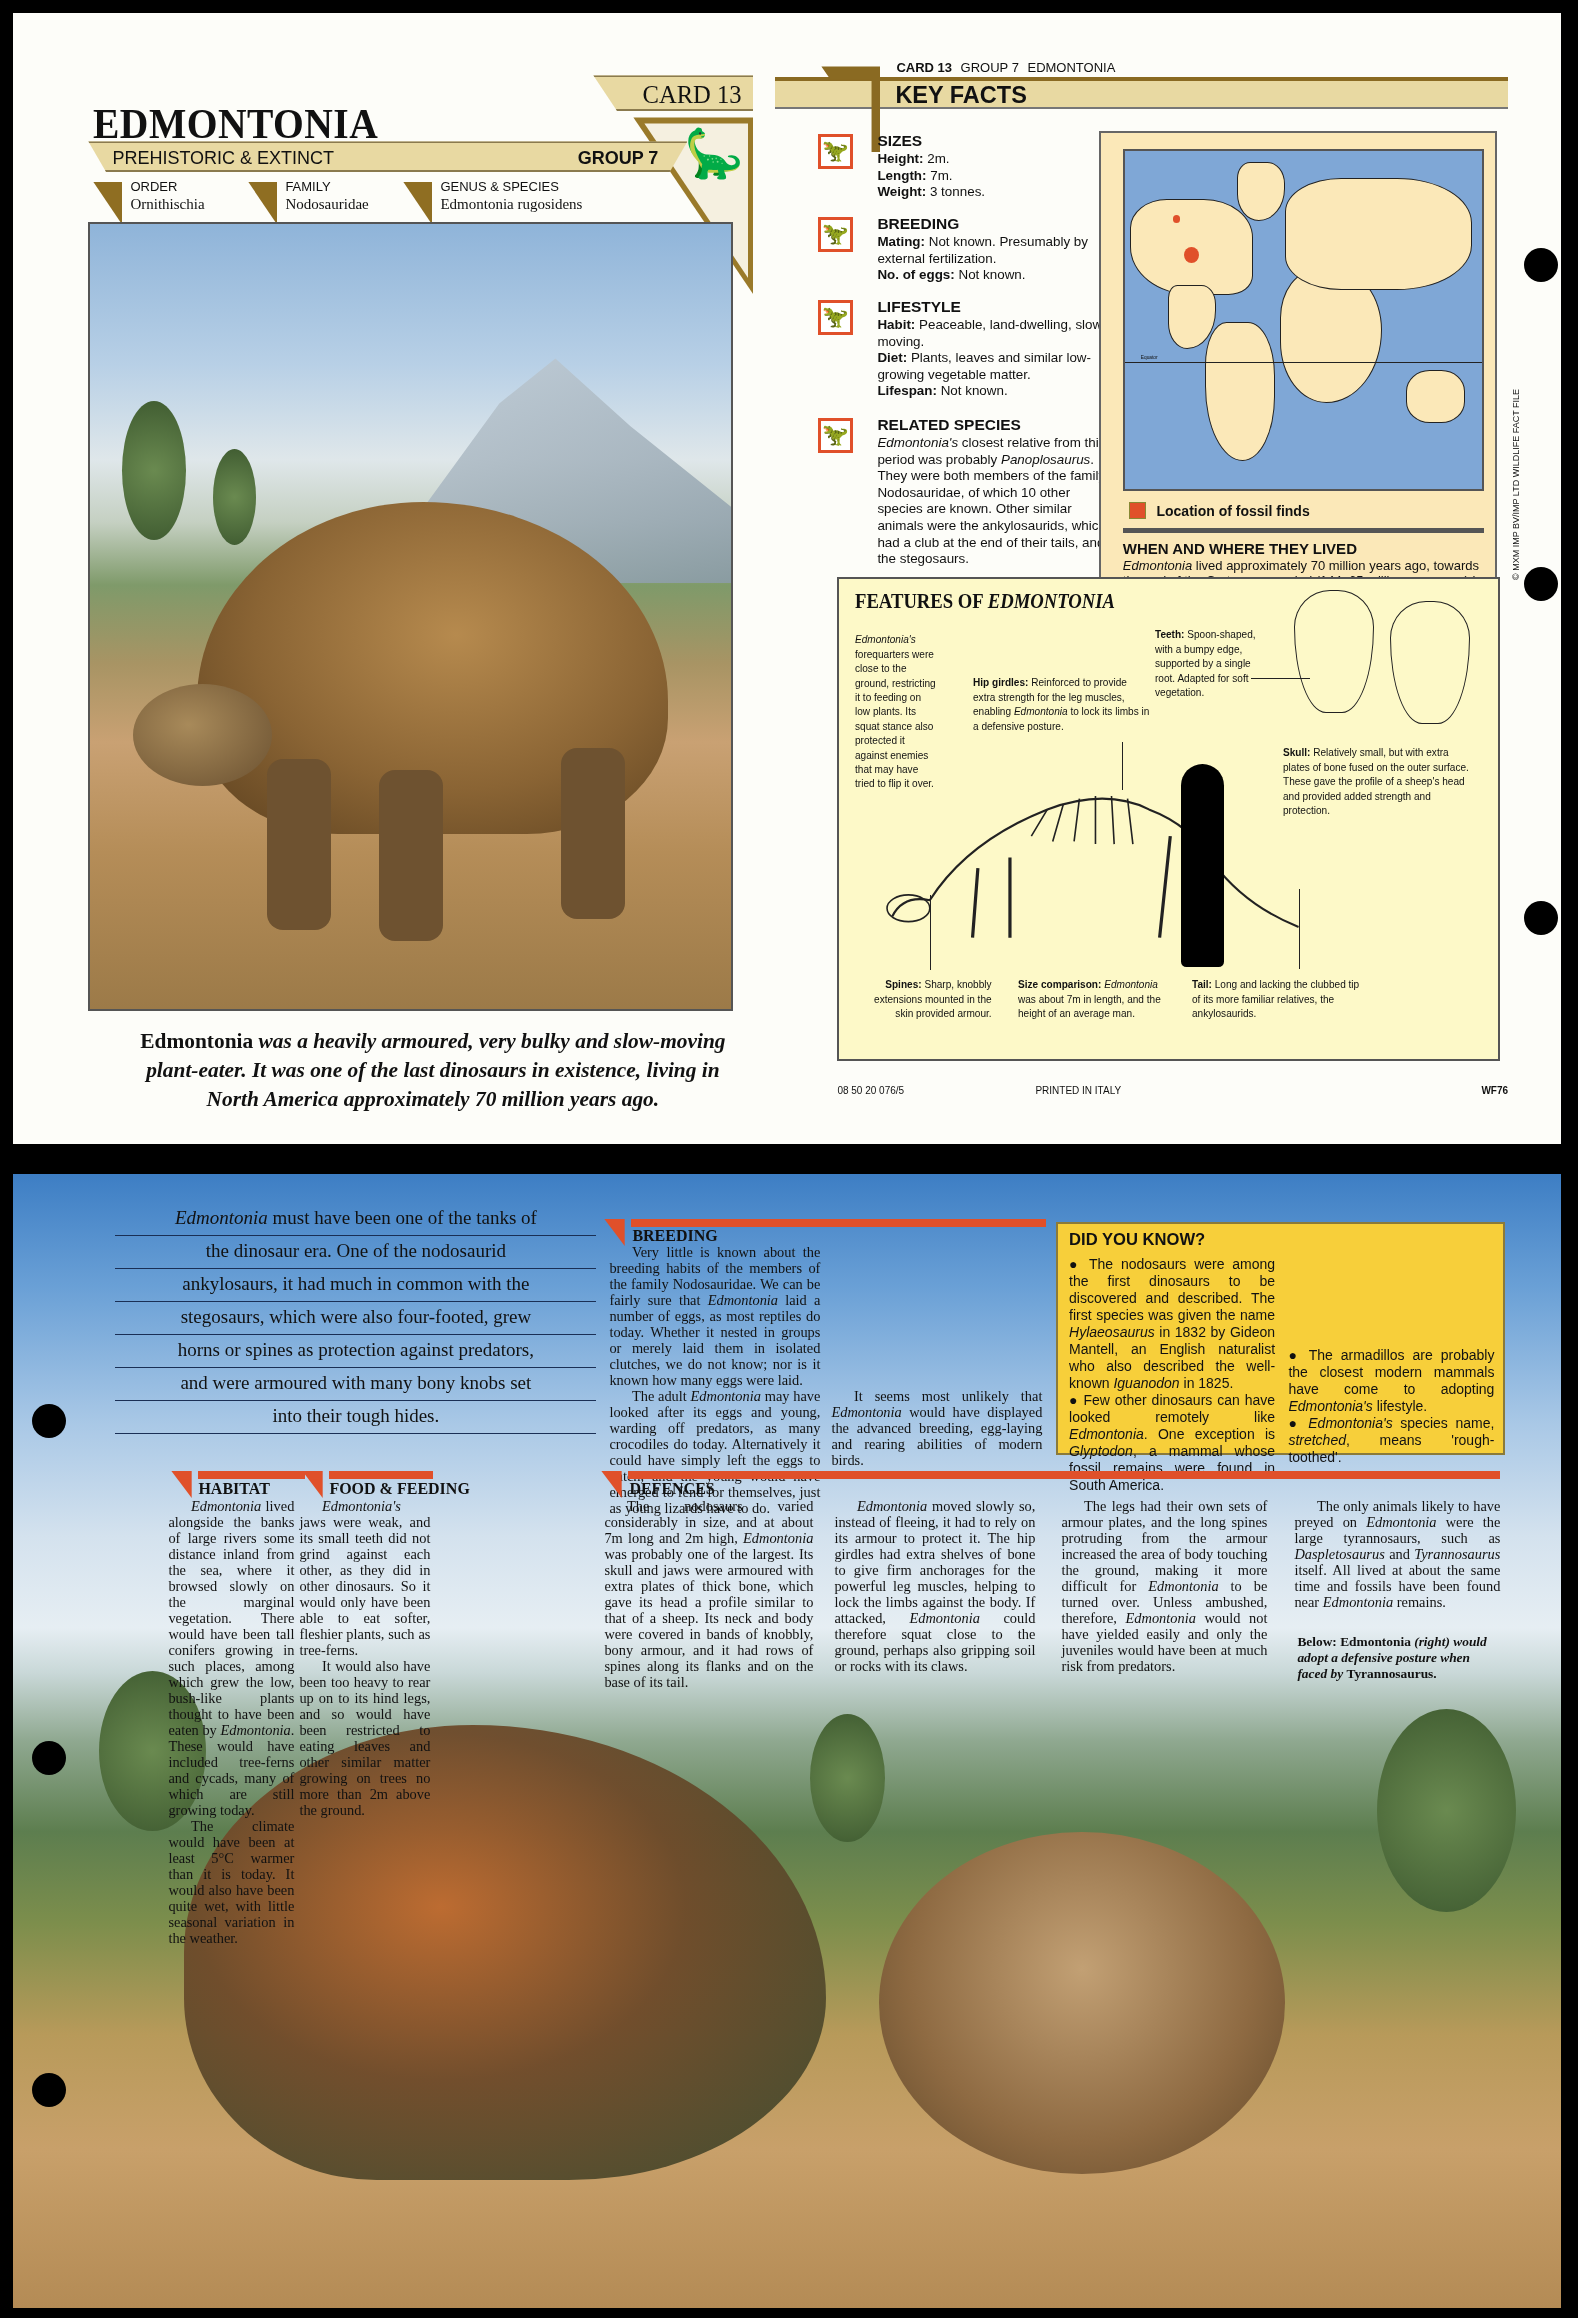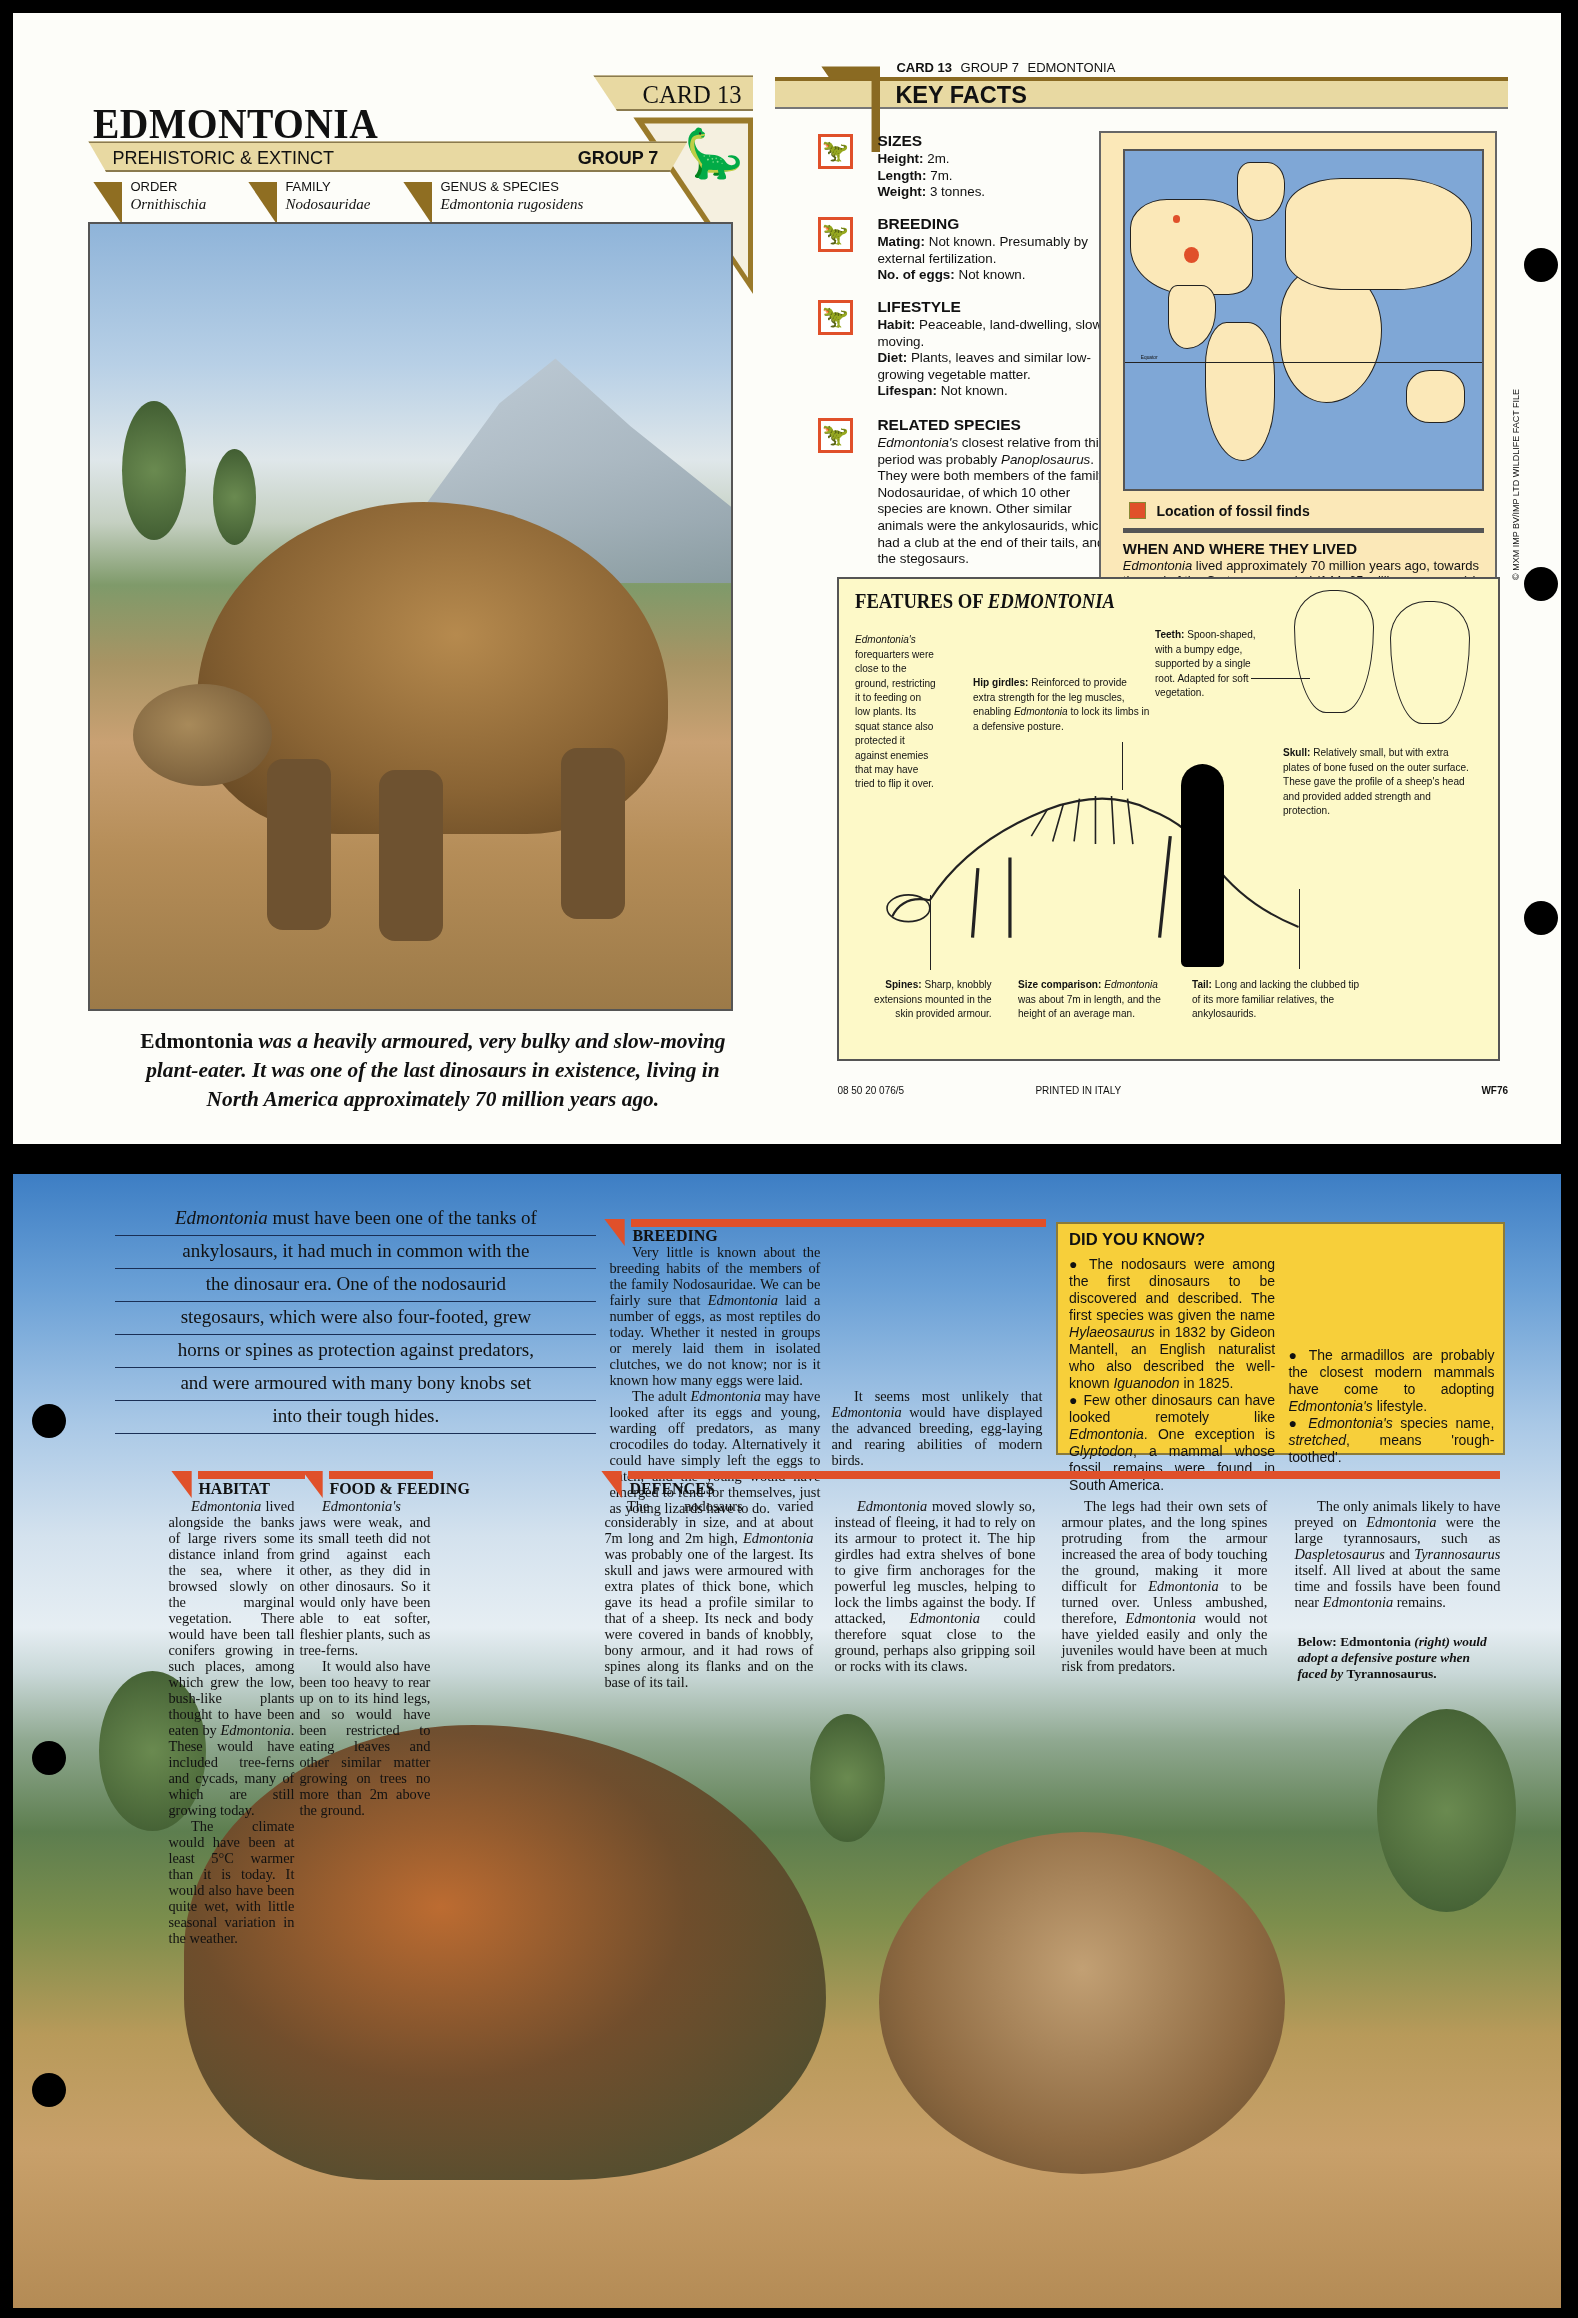--- a/index.html
+++ b/index.html
@@ -21,21 +21,21 @@
   .group-bar .grp { position: absolute; right: 29px; top: 4.3px; font-size: 18px; font-weight: bold; }
   .card-tab { position: absolute; left: 580px; top: 62px; width: 160px; height: 36px; background: #e8d9a2; border-top: 2.1px solid #8a7a4e; border-bottom: 2.1px solid #8a7a4e; clip-path: polygon(0 0, 100% 0, 100% 100%, 15% 100%); }
   .card-tab span { position: absolute; right: 11.8px; top: 3.2px; font-family: "Liberation Serif", serif; font-size: 24.6px; }
   .group-icon-tri { position: absolute; left: 620px; top: 104px; width: 120px; height: 177px; background: #9a7a2a; clip-path: polygon(0 0, 100% 0, 100% 100%); }
   .group-icon-inner { position: absolute; left: 631px; top: 110px; width: 104px; height: 155px; background: #f5f0e0; clip-path: polygon(0 0, 100% 0, 100% 100%); }
   .group-icon-glyph { position: absolute; left: 671px; top: 112px; font-size: 48px; color: #333; }
 
   .taxon { position: absolute; top: 166px; }
   .taxon .tri { position: absolute; left: 0; top: 2.7px; width: 29px; height: 43px; background: #8f6e22; clip-path: polygon(0 0, 100% 0, 100% 100%); }
   .taxon .lbl { position: absolute; left: 37px; top: 0; font-size: 13px; white-space: nowrap; }
-  .taxon .val { position: absolute; left: 37px; top: 17px; font-family: "Liberation Serif", serif; font-style: italic; font-size: 15px; white-space: nowrap; }
+  .taxon .val { position: absolute; left: 37px; top: 17px; font-family: "Liberation Serif", serif; font-size: 15px; white-space: nowrap; }
 
   .main-illus { position: absolute; left: 75px; top: 209px; width: 645px; height: 789px; border: 2.1px solid #555;
     background: linear-gradient(180deg, #8fb4d9 0%, #b8d0e6 18%, #dfe7ea 30%, #c5d0c2 38%, #7f9a6a 46%, #a89464 56%, #c9a173 66%, #b58d58 80%, #9c7a48 100%); overflow: hidden; }
   .mountain { position: absolute; left: 278px; top: 134px; width: 374px; height: 225px; background: linear-gradient(160deg, #c4cfd8, #8a9ba6); clip-path: polygon(0 100%, 35% 20%, 50% 0, 70% 30%, 100% 70%, 100% 100%); opacity: .9; }
   .dino-body { position: absolute; left: 107px; top: 278px; width: 471px; height: 332px; background: radial-gradient(ellipse at 55% 40%, #b68a4e 0%, #8a6434 55%, #5a3f1e 100%); border-radius: 48% 52% 30% 30% / 60% 60% 35% 35%; }
   .dino-head { position: absolute; left: 43px; top: 460px; width: 139px; height: 102px; background: radial-gradient(ellipse at 40% 40%, #a88a5a, #6a5030); border-radius: 50%; }
   .dino-leg { position: absolute; width: 64px; height: 171px; background: #6e5230; border-radius: 16px; }
 
   .caption-front { position: absolute; left: 80px; top: 1014px; width: 679px; text-align: center; font-family: "Liberation Serif", serif; font-weight: bold; font-size: 21.4px; line-height: 29px; }
   .caption-front i { font-style: italic; }
@@ -276,22 +276,22 @@
   <div class="hole" style="left:19px;top:899px;"></div>
 
   <div class="tree" style="left:86px;top:497px;width:107px;height:160px;"></div>
   <div class="tree" style="left:797px;top:540px;width:75px;height:128px;"></div>
   <div class="tree" style="left:1364px;top:535px;width:139px;height:203px;"></div>
   <div class="trex"></div>
   <div class="edmont2"></div>
 
   <div class="intro">
     <div class="intro-line"><i>Edmontonia</i><span> must have been one of the tanks of</span></div>
+    <div class="intro-line"><span>the dinosaur era. One of the nodosaurid</span></div>
     <div class="intro-line"><span>ankylosaurs, it had much in common with the</span></div>
-    <div class="intro-line"><span>the dinosaur era. One of the nodosaurid</span></div>
     <div class="intro-line"><span>stegosaurs, which were also four-footed, grew</span></div>
     <div class="intro-line"><span>horns or spines as protection against predators,</span></div>
     <div class="intro-line"><span>and were armoured with many bony knobs set</span></div>
     <div class="intro-line"><span>into their tough hides.</span></div>
   </div>
 
   <div class="sec-tri" style="left:158px;top:297px;"></div>
   <div class="sec-bar" style="left:185px;top:297px;width:107px;"></div>
   <div class="sec-h" style="left:185px;top:306px;">HABITAT</div>
   <div class="sec" style="left:155px;top:324px;width:126px;">

